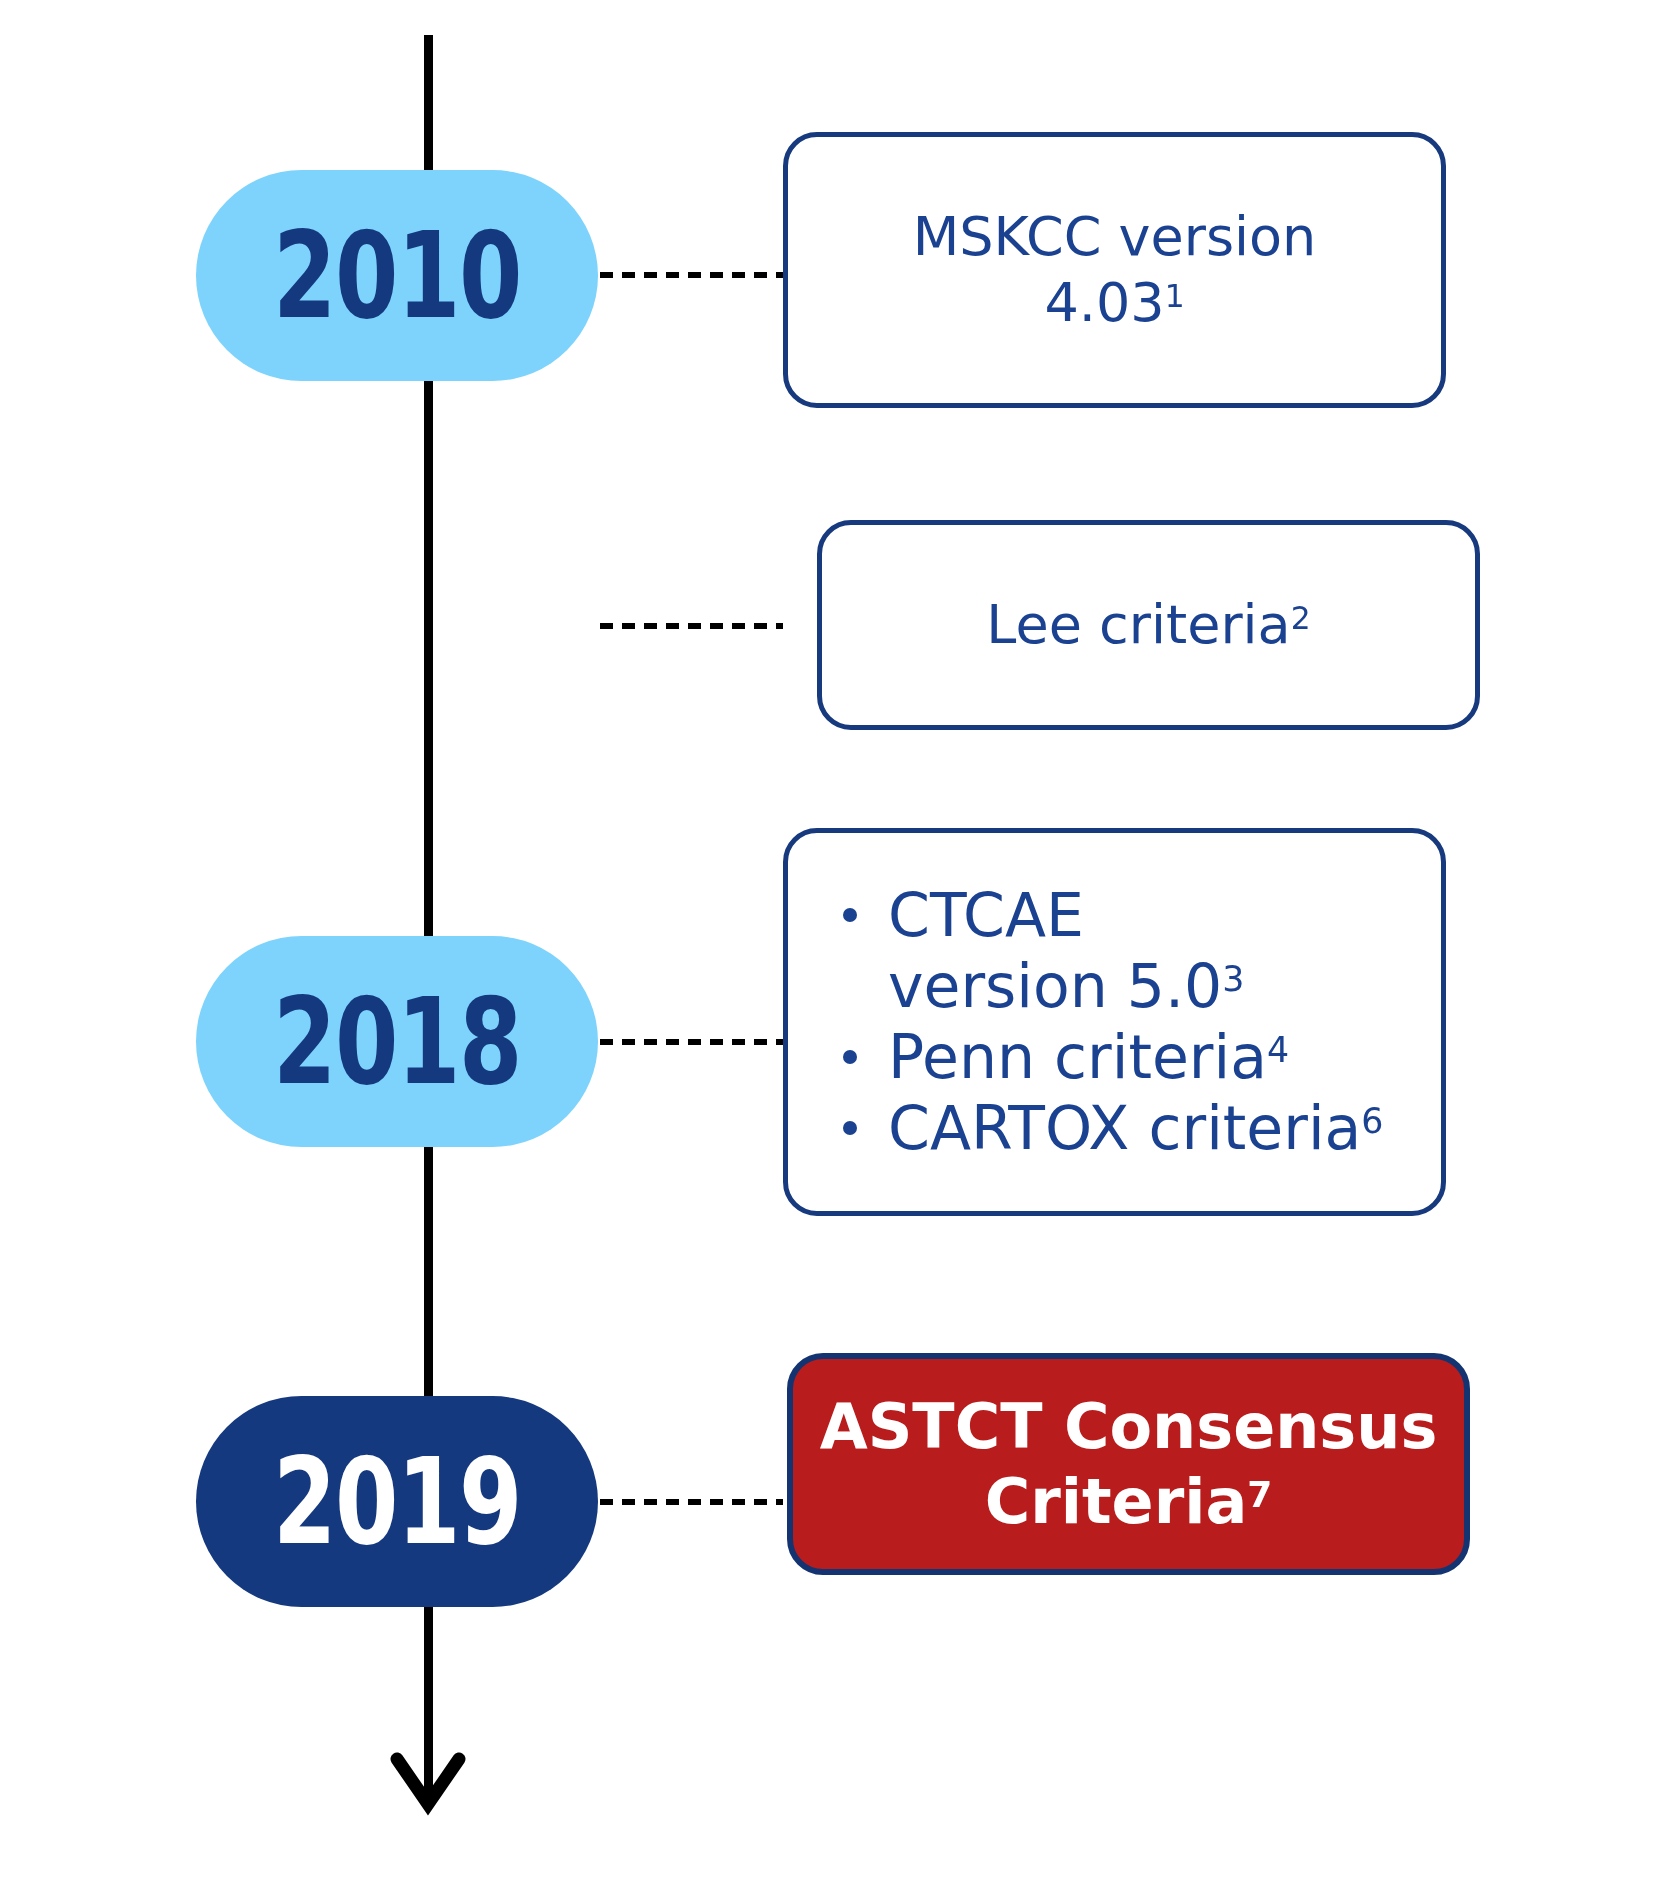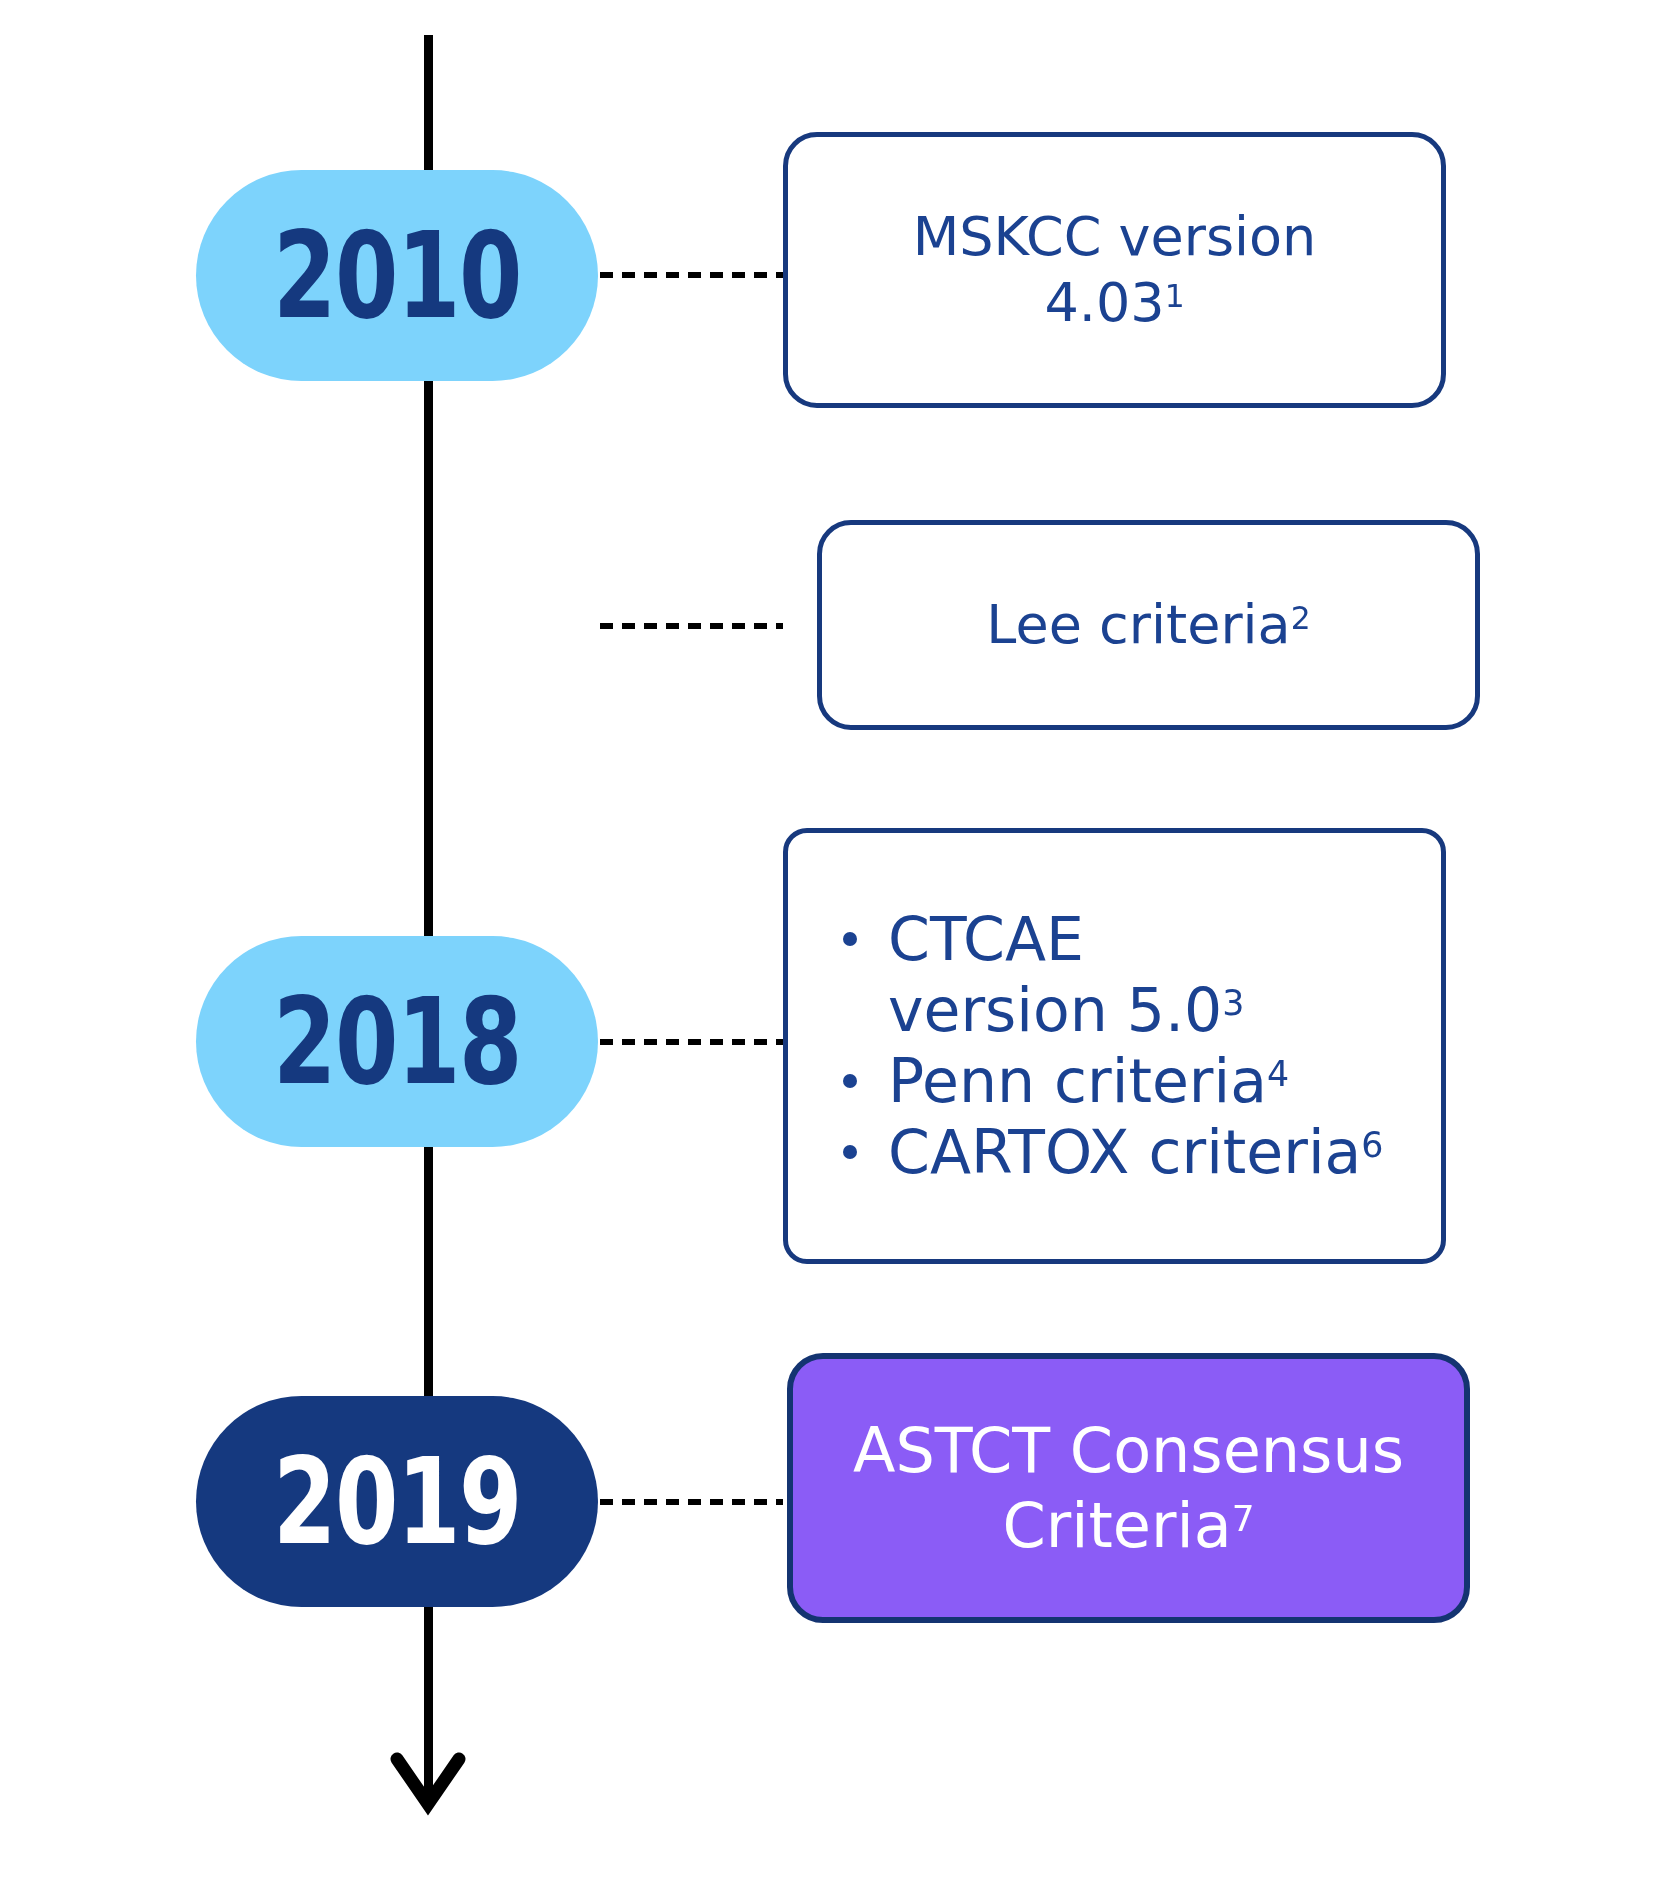--- a/index.html
+++ b/index.html
@@ -68,26 +68,27 @@
     position: absolute;
     box-sizing: border-box;
     background: #ffffff;
     border: 5px solid #17397E;
     border-radius: 34px;
     display: flex; align-items: center; justify-content: center;
     z-index: 2;
   }
   .box-2010 { left: 783px; top: 132px; width: 663px; height: 276px; }
   .box-2014 { left: 783px; top: 520px; width: 663px; height: 210px; margin-left: 34px; }
-  .box-2018 { left: 783px; top: 828px; width: 663px; height: 436px; justify-content: flex-start; border-radius: 24px; }
+  .box-2018 { left: 783px; top: 828px; width: 663px; height: 388px; justify-content: flex-start; }
   .box-2019 {
-    left: 787px; top: 1353px; width: 683px; height: 270px;
-    background: #8b5cf6;
+    left: 787px; top: 1353px; width: 683px; height: 222px;
+    background: #b91c1c;
     border: 6px solid #143471;
     border-radius: 36px;
+    font-weight: bold;
   }
   .box-label {
     font-size: 54px;
     line-height: 66px;
     color: #1B4291;
     text-align: center;
   }
   .box-2019 .box-label {
     font-size: 62px;
     line-height: 75px;

